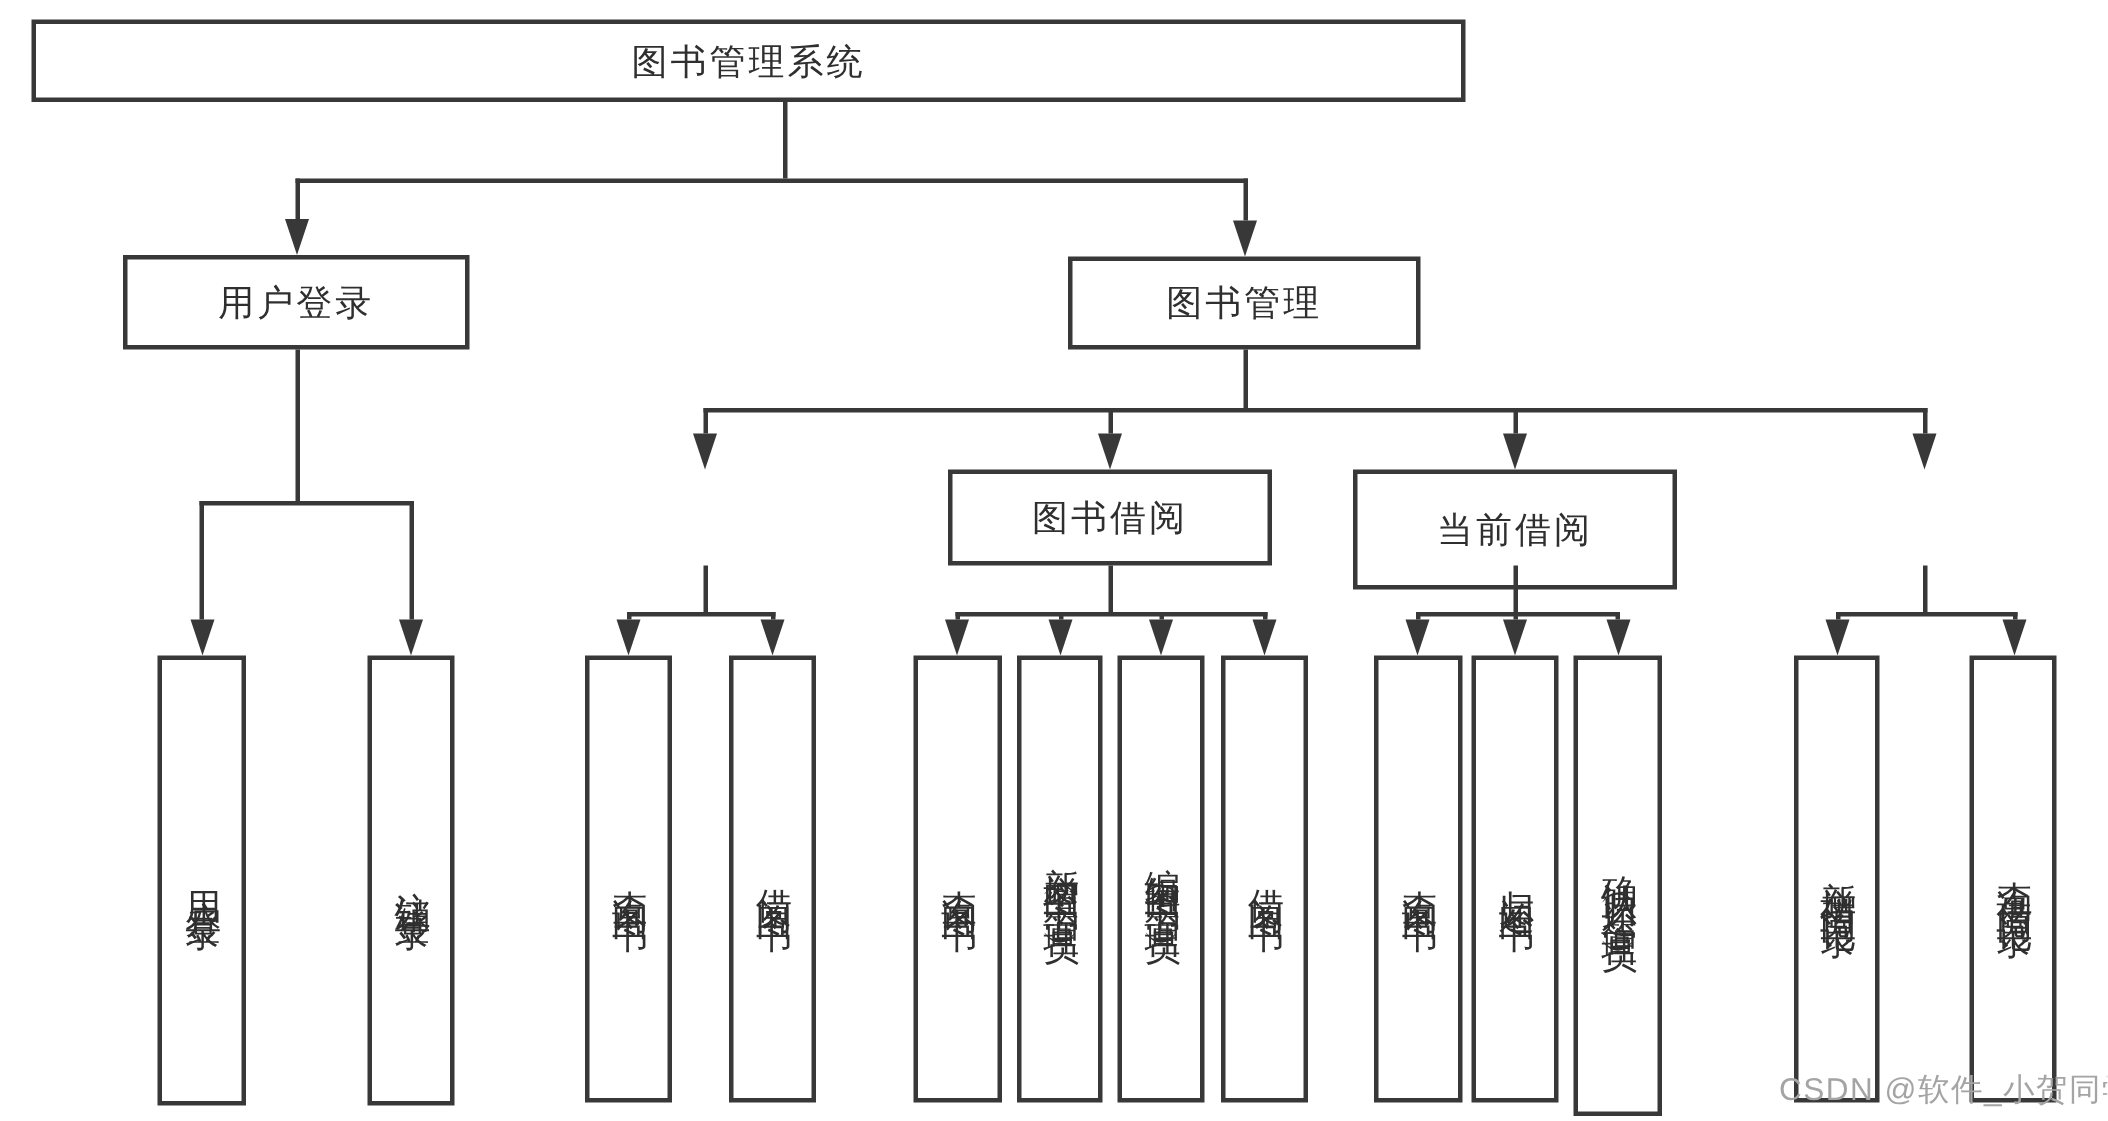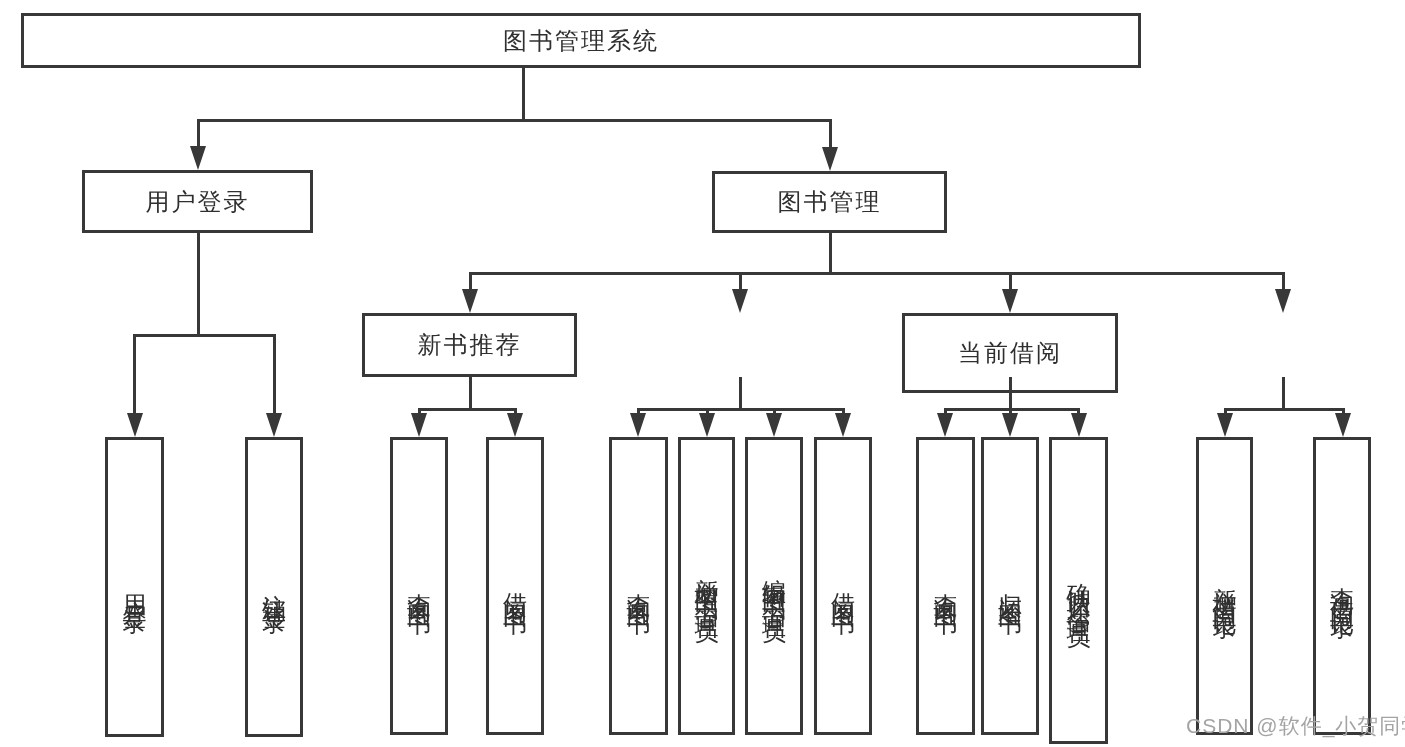--- a/index.html
+++ b/index.html
@@ -26,21 +26,21 @@
   .watermark{
     position:absolute;color:#a4a4a4;font-size:21px;letter-spacing:1px;white-space:nowrap;
     z-index:5;
   }
 </style>
 </head>
 <body>
 
 <div id="canvas">
 
-  <div class="node" style="left:21px;top:13px;width:1120px;height:55px;text-align:right;">图书管理系统</div>
+  <div class="node" style="left:21px;top:13px;width:956px;height:55px;text-align:right;">图书管理系统</div>
 
   <div class="vl" style="left:521.5px;top:68px;height:51px;"></div>
   <div class="hl" style="left:196.5px;top:119px;width:635px;"></div>
   <div class="vl" style="left:196.5px;top:119px;height:27px;"></div>
   <div class="ah" style="left:190px;top:146px;"></div>
   <div class="vl" style="left:828.5px;top:119px;height:28px;"></div>
   <div class="ah" style="left:822px;top:147px;"></div>
 
   <div class="node" style="left:82px;top:170px;width:231px;height:63px;">用户登录</div>
   <div class="node" style="left:712px;top:171px;width:235px;height:62px;font-family:Liberation Serif, serif;">图书管理</div>
@@ -56,21 +56,21 @@
   <div class="hl" style="left:468.5px;top:272px;width:816px;"></div>
   <div class="vl" style="left:468.5px;top:272px;height:17px;"></div>
   <div class="ah" style="left:462px;top:289px;"></div>
   <div class="vl" style="left:738.5px;top:272px;height:17px;"></div>
   <div class="ah" style="left:732px;top:289px;"></div>
   <div class="vl" style="left:1008.5px;top:272px;height:17px;"></div>
   <div class="ah" style="left:1002px;top:289px;"></div>
   <div class="vl" style="left:1281.5px;top:272px;height:17px;"></div>
   <div class="ah" style="left:1275px;top:289px;"></div>
 
-  <div class="node" style="left:362px;top:313px;width:215px;height:64px;">新书推荐</div>
+  <div class="node" style="left:632px;top:313px;width:216px;height:64px;">图书借阅</div>
   <div class="node" style="left:902px;top:313px;width:216px;height:80px;">当前借阅</div>
 
   <div class="vl" style="left:468.5px;top:377px;height:31px;"></div>
   <div class="hl" style="left:417.5px;top:408px;width:99px;"></div>
   <div class="vl" style="left:417.5px;top:408px;height:5px;"></div>
   <div class="ah" style="left:411px;top:413px;"></div>
   <div class="vl" style="left:513.5px;top:408px;height:5px;"></div>
   <div class="ah" style="left:507px;top:413px;"></div>
 
   <div class="vl" style="left:738.5px;top:377px;height:31px;"></div>

